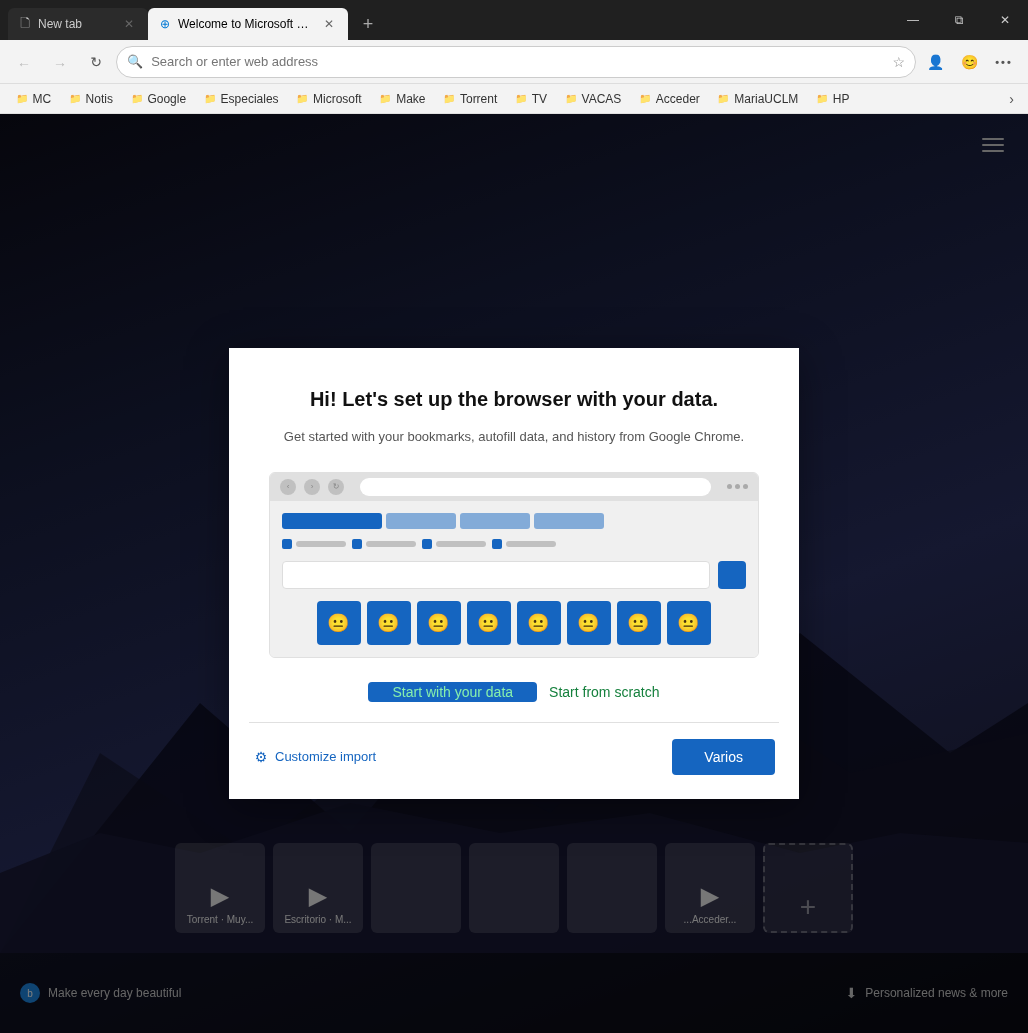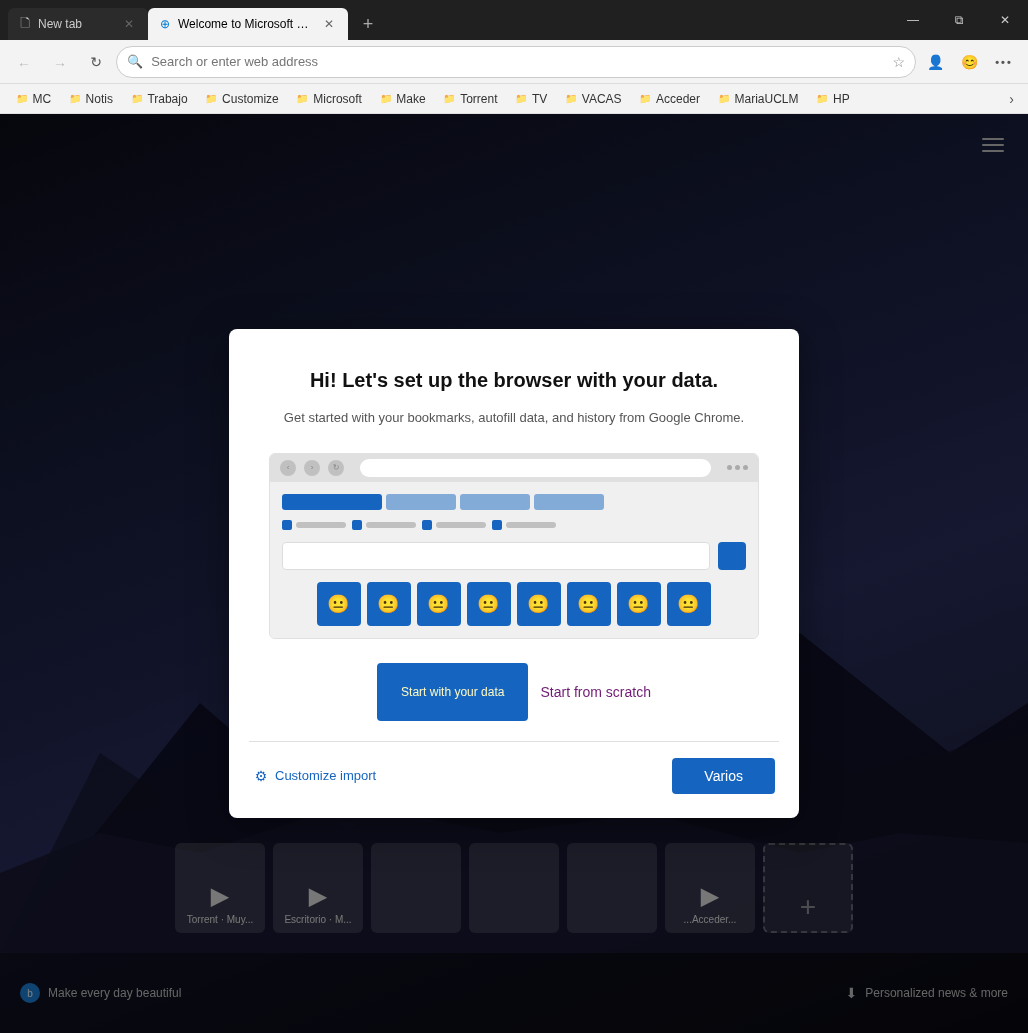--- a/index.html
+++ b/index.html
@@ -314,21 +314,21 @@
       position: absolute;
       inset: 0;
       background: rgba(0,0,0,0.5);
       display: flex;
       align-items: center;
       justify-content: center;
       z-index: 100;
     }
     .modal {
       background: #fff;
-      border-radius: 8px;
+      border-radius: 0;
       width: 570px;
       max-width: 95%;
       box-shadow: 0 8px 40px rgba(0,0,0,0.4);
       overflow: hidden;
     }
     .modal-body {
       padding: 40px 40px 0;
       text-align: center;
     }
     .modal-title {
@@ -463,31 +463,31 @@
     
     .modal-choice {
       display: flex;
       align-items: center;
       justify-content: center;
       gap: 12px;
       padding: 24px 40px 0;
     }
     .btn-primary {
       background: #1565c0;
-      color: #fef9c3;
+      color: #86efac;
       border: none;
       border-radius: 4px;
-      padding: 22px 24px;
-      font-size: 12px;
+      padding: 2px 24px;
+      font-size: 14px;
       cursor: pointer;
       font-weight: 500;
     }
     .btn-link {
       background: transparent;
-      color: #701a75;
+      color: #15803d;
       border: none;
       font-size: 14px;
       cursor: pointer;
       text-decoration: none;
     }
 
     .modal-divider {
       margin: 20px 20px 0;
       border: none;
       border-top: 1px solid #e0e0e0;
@@ -570,25 +570,25 @@
   <div class="bookmark-item">
     <span class="bookmark-icon">📁</span>
     <span>MC</span>
   </div>
   <div class="bookmark-item">
     <span class="bookmark-icon">📁</span>
     <span>Notis</span>
   </div>
   <div class="bookmark-item">
     <span class="bookmark-icon">📁</span>
-    <span>Trabajo</span>
-  </div>
-  <div class="bookmark-item">
-    <span class="bookmark-icon">📁</span>
-    <span>Customize</span>
+    <span>Google</span>
+  </div>
+  <div class="bookmark-item">
+    <span class="bookmark-icon">📁</span>
+    <span>Especiales</span>
   </div>
   <div class="bookmark-item">
     <span class="bookmark-icon">📁</span>
     <span>Microsoft</span>
   </div>
   <div class="bookmark-item">
     <span class="bookmark-icon">📁</span>
     <span>Make</span>
   </div>
   <div class="bookmark-item">

